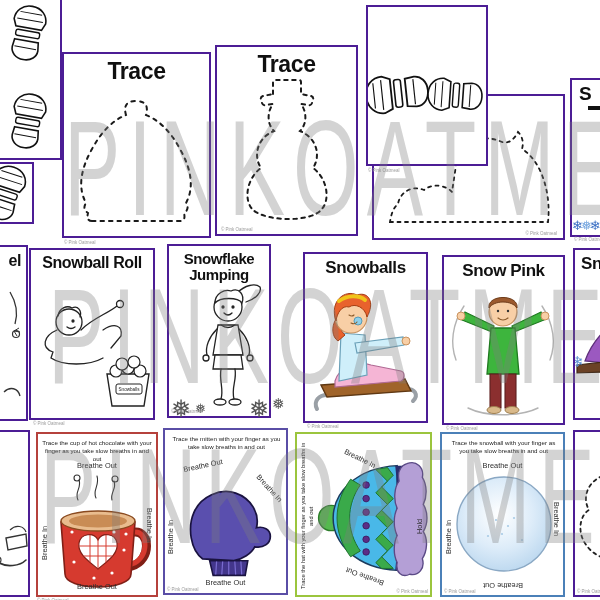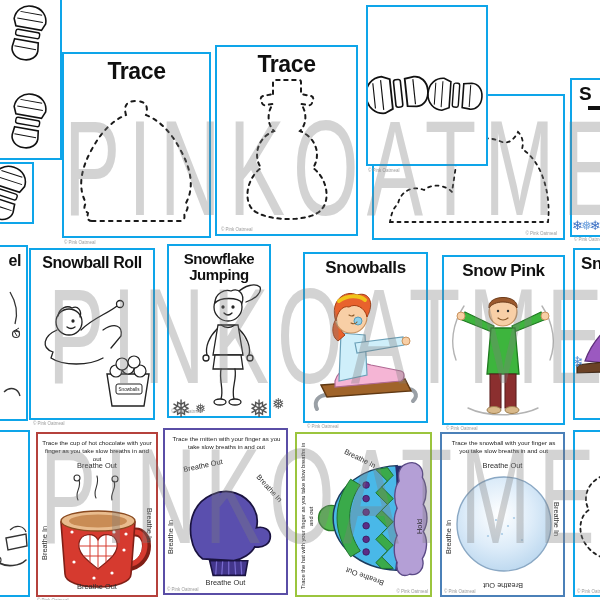--- a/index.html
+++ b/index.html
@@ -1,18 +1,18 @@
 <!DOCTYPE html>
 <html><head>
 <meta charset="utf-8">
 <style>
   html,body{margin:0;padding:0;background:#fff;}
   #stage{position:relative;width:600px;height:600px;background:#ffffff;overflow:hidden;
          font-family:"Liberation Sans",sans-serif;}
-  .card{position:absolute;background:#fff;border:2px solid #0ea5e9;box-sizing:border-box;z-index:2;}
+  .card{position:absolute;background:#fff;border:2px solid #4c1d95;box-sizing:border-box;z-index:2;}
   .title{font-weight:700;text-align:center;color:#101010;letter-spacing:-0.4px;line-height:1.05;}
   .credit{position:absolute;font-size:4.5px;color:#9a9a9a;white-space:nowrap;z-index:3;}
   .wm{position:absolute;font-size:136px;line-height:1;font-weight:400;
       color:rgba(125,125,125,0.34);letter-spacing:13px;white-space:nowrap;
       transform:scaleX(0.62);transform-origin:left top;z-index:60;pointer-events:none;}
   .instr{position:absolute;font-size:6.2px;line-height:1.32;color:#222;text-align:center;}
   .bl{position:absolute;font-size:7.4px;color:#2d2d2d;white-space:nowrap;}
   .vup{writing-mode:vertical-rl;transform:rotate(180deg);}   
   .vdown{writing-mode:vertical-rl;}                           
   .red-border{border:2px solid #b5413c;}

